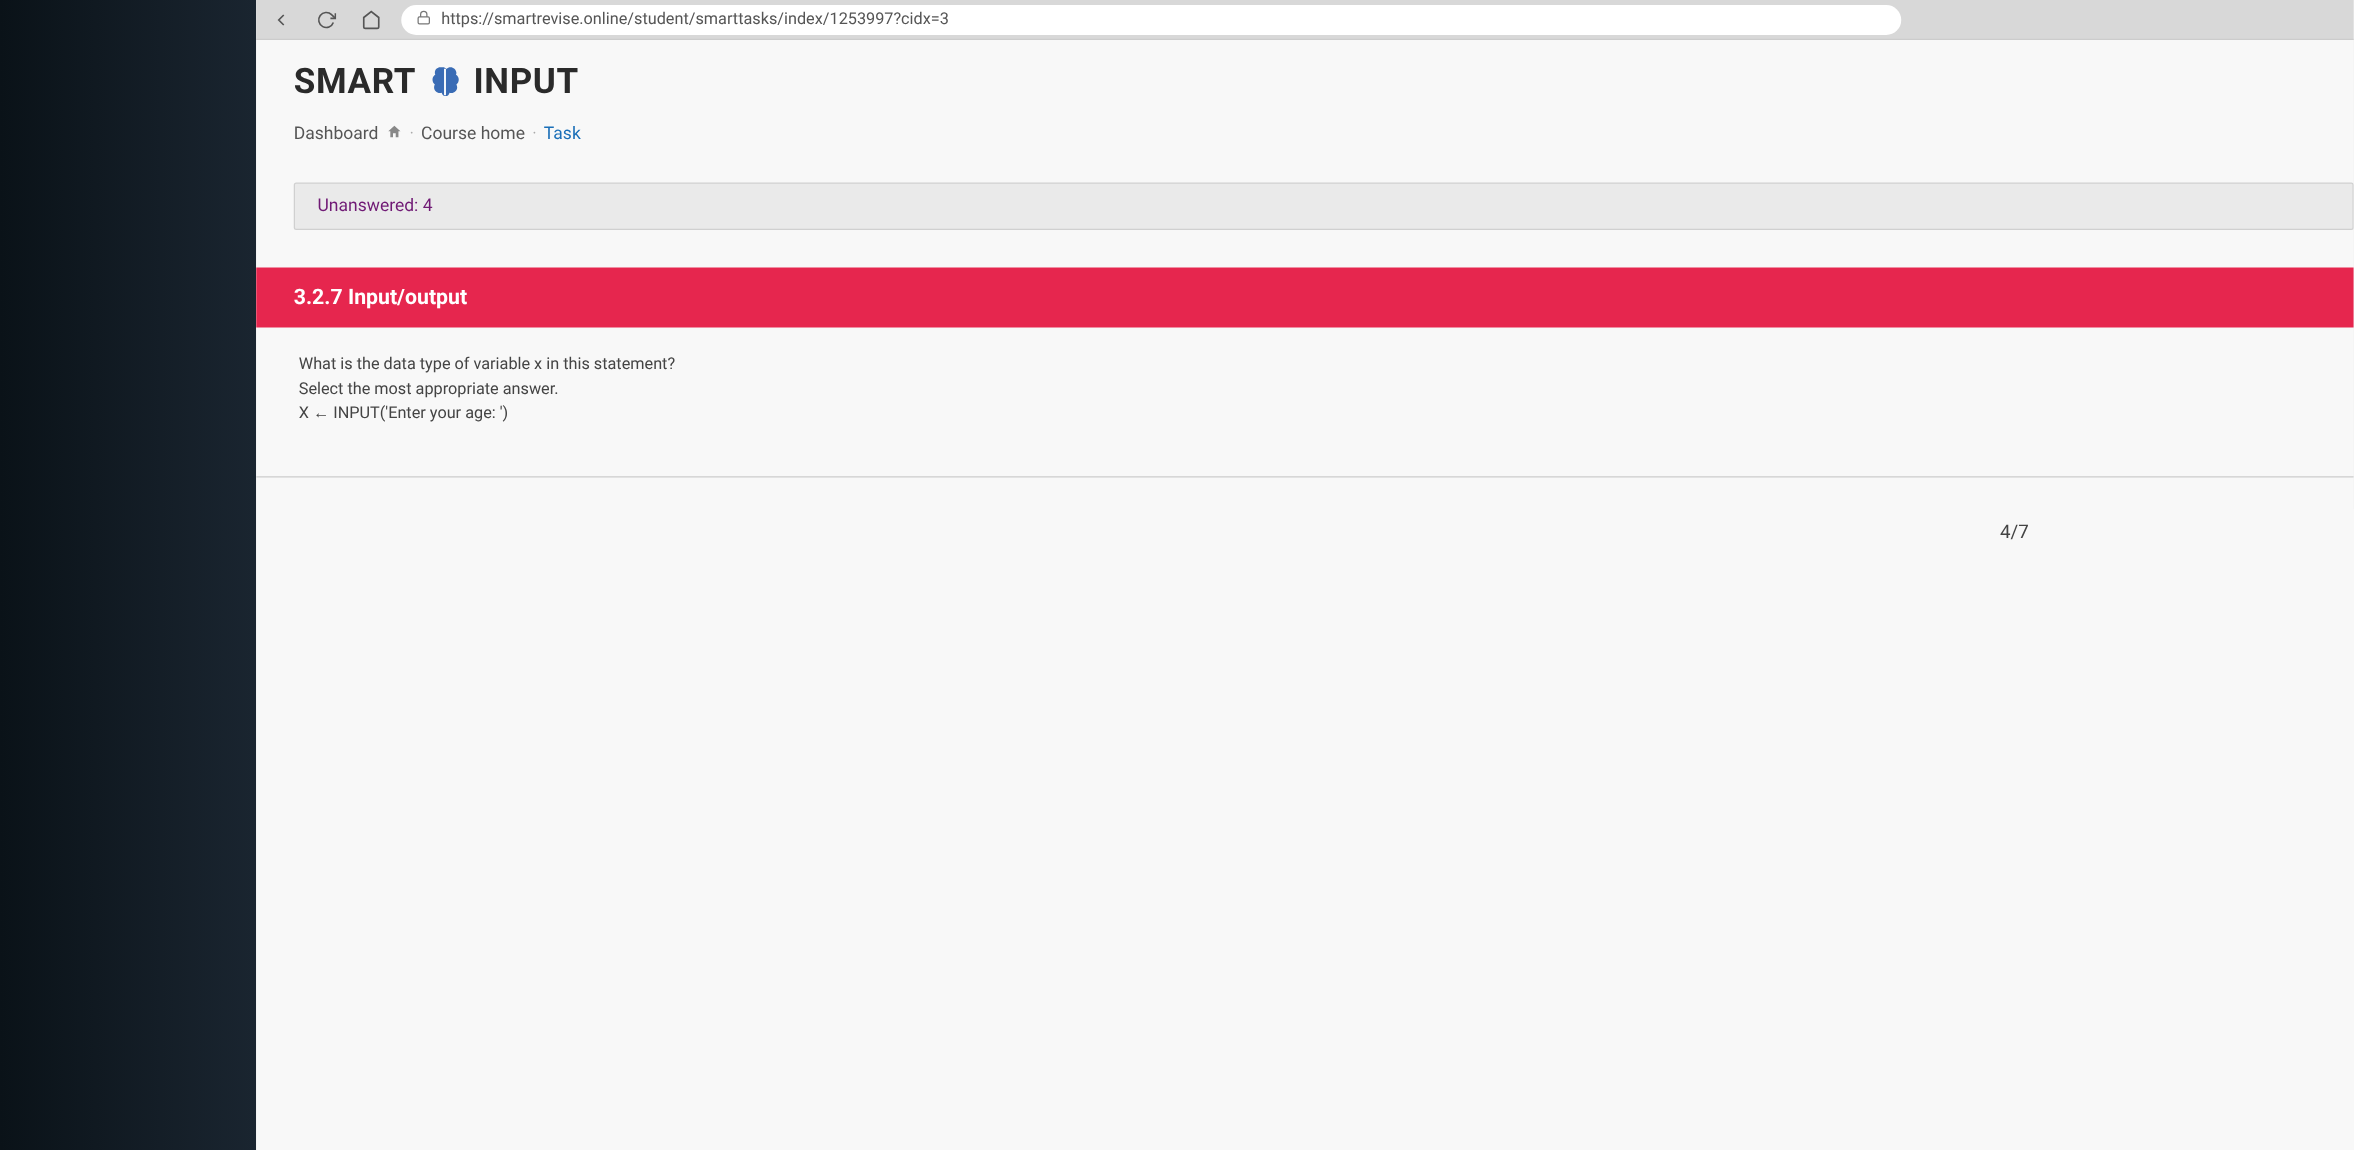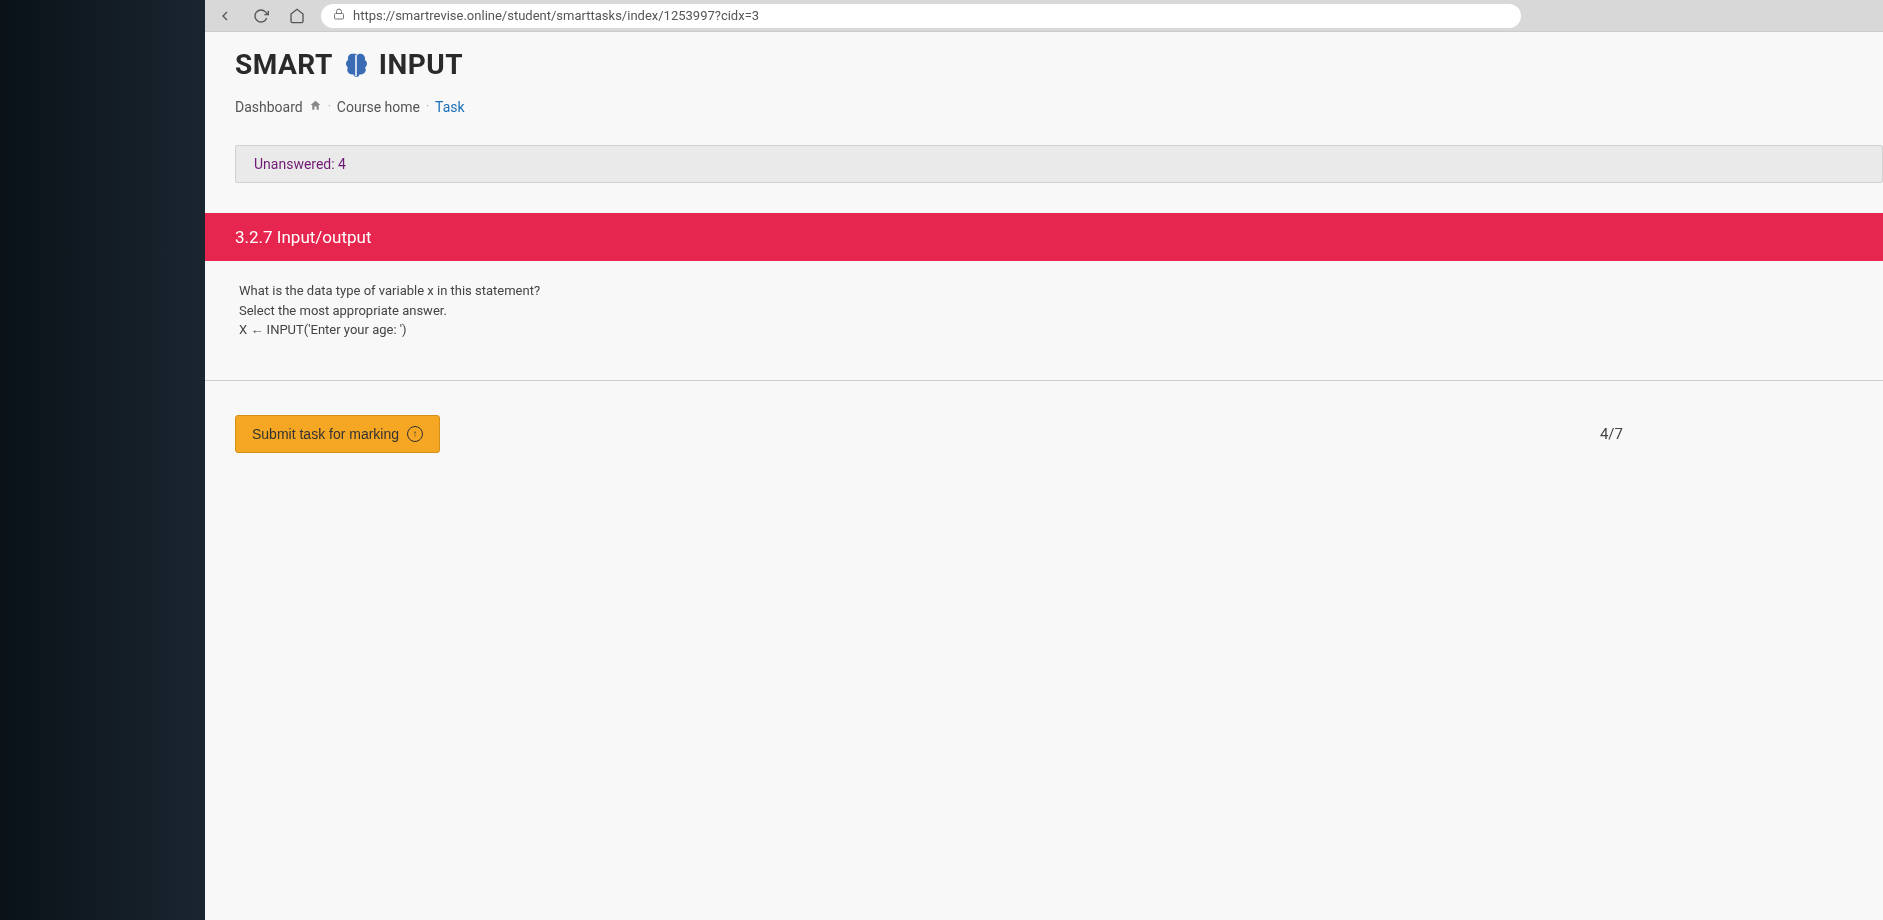--- a/index.html
+++ b/index.html
@@ -109,21 +109,21 @@
       color: #701a75;
       margin-bottom: 30px;
       border-radius: 2px;
     }
 
     .topic-header {
       background: #e6264e;
       color: #fff;
       padding: 14px 30px;
       font-size: 17px;
-      font-weight: 400;
+      font-weight: 700;
       margin-left: -30px;
     }
 
     .question-block {
       padding: 20px 0 4px 4px;
       color: #444;
       font-size: 13px;
       line-height: 1.5;
     }
 
@@ -255,23 +255,19 @@
       <div class="question-block">
         <div>What is the data type of variable x in this statement?</div>
         <div>Select the most appropriate answer.</div>
         <div>X ← INPUT('Enter your age: ')</div>
       </div>
 
 
       <hr class="divider">
 
       <div class="footer-row">
-        <button class="submit-btn">
-          <span>Submit task for marking</span>
-          <span class="submit-icon">↑</span>
-        </button>
         <div class="progress-indicator">
           <span>4/7</span>
         </div>
       </div>
     </div>
   </div>
 </div>
 
 </body></html>

